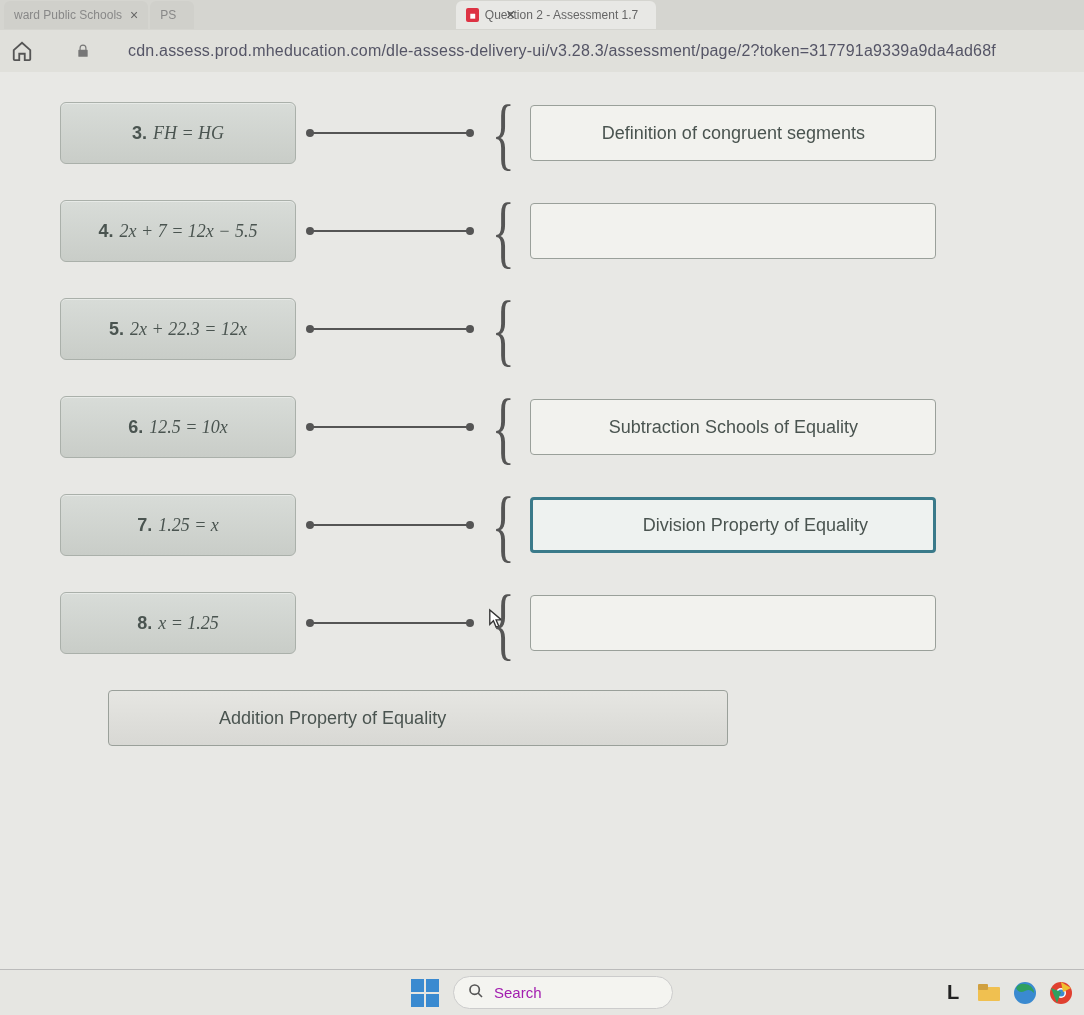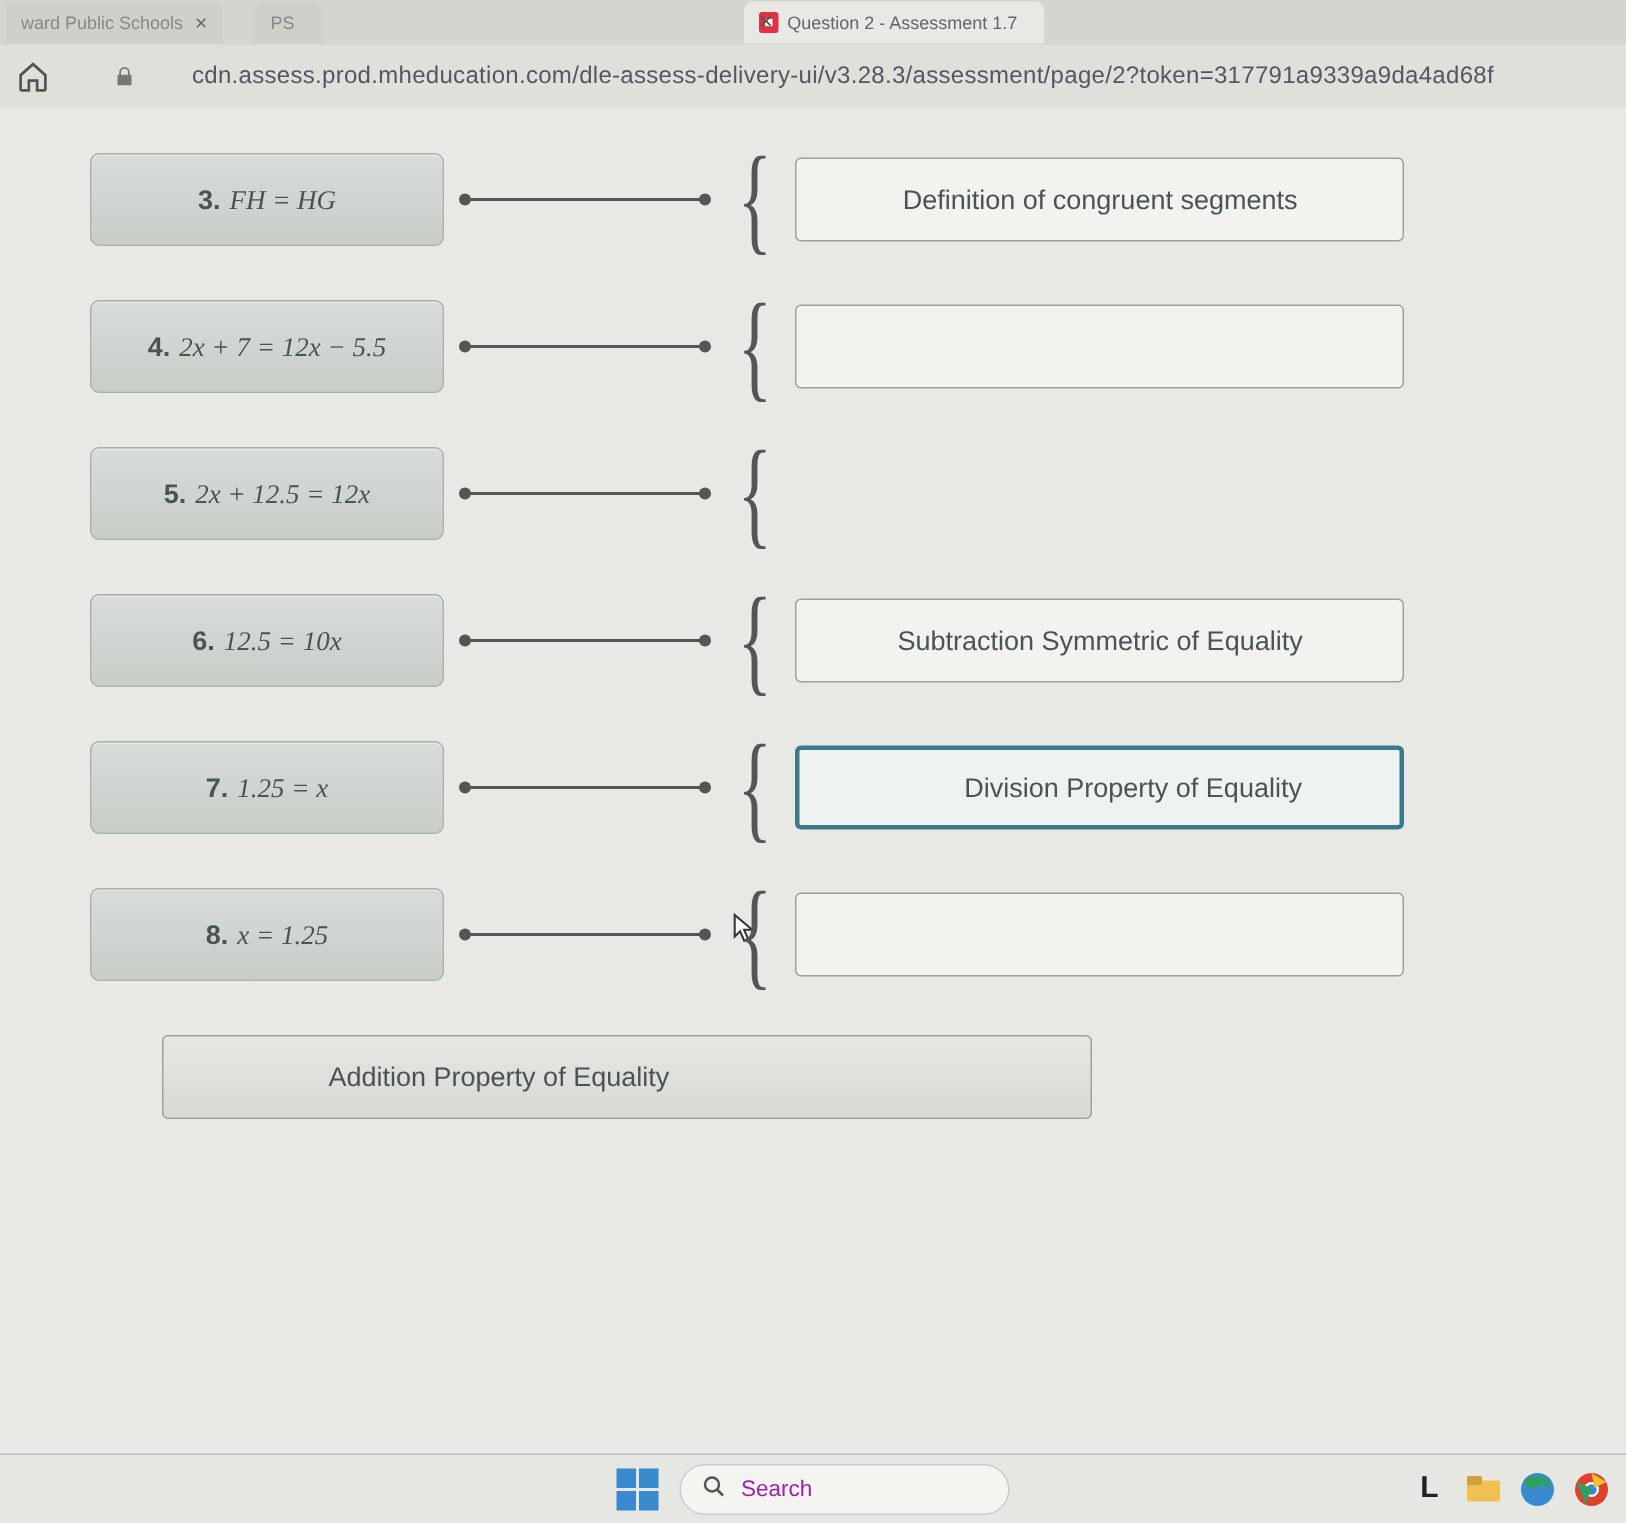--- a/index.html
+++ b/index.html
@@ -14,21 +14,20 @@
     
     
     .tab-bar {
       display: flex;
       align-items: center;
       background: #d5d5d0;
       height: 30px;
       padding: 0 4px;
       font-size: 13px;
       color: #555;
-      gap: 20px;
     }
     .tab {
       display: flex;
       align-items: center;
       padding: 4px 10px;
       border-radius: 6px 6px 0 0;
       margin-right: 2px;
       height: 28px;
       max-width: 200px;
       overflow: hidden;
@@ -272,35 +271,35 @@
     <div class="connector"></div>
     <span class="brace">{</span>
     <div class="drop-box">
       <span></span>
     </div>
   </div>
 
   <div class="row">
     <div class="step-box">
       <span class="num">5.</span>
-      <span>2x + 12.5 = 12x</span>
+      <span>2x + 22.3 = 12x</span>
     </div>
     <div class="connector"></div>
     <span class="brace">{</span>
   </div>
 
   <div class="row">
     <div class="step-box">
       <span class="num">6.</span>
       <span>12.5 = 10x</span>
     </div>
     <div class="connector"></div>
     <span class="brace">{</span>
     <div class="drop-box">
-      <span>Subtraction Symmetric of Equality</span>
+      <span>Subtraction Schools of Equality</span>
     </div>
   </div>
 
   <div class="row">
     <div class="step-box">
       <span class="num">7.</span>
       <span>1.25 = x</span>
     </div>
     <div class="connector"></div>
     <span class="brace">{</span>

